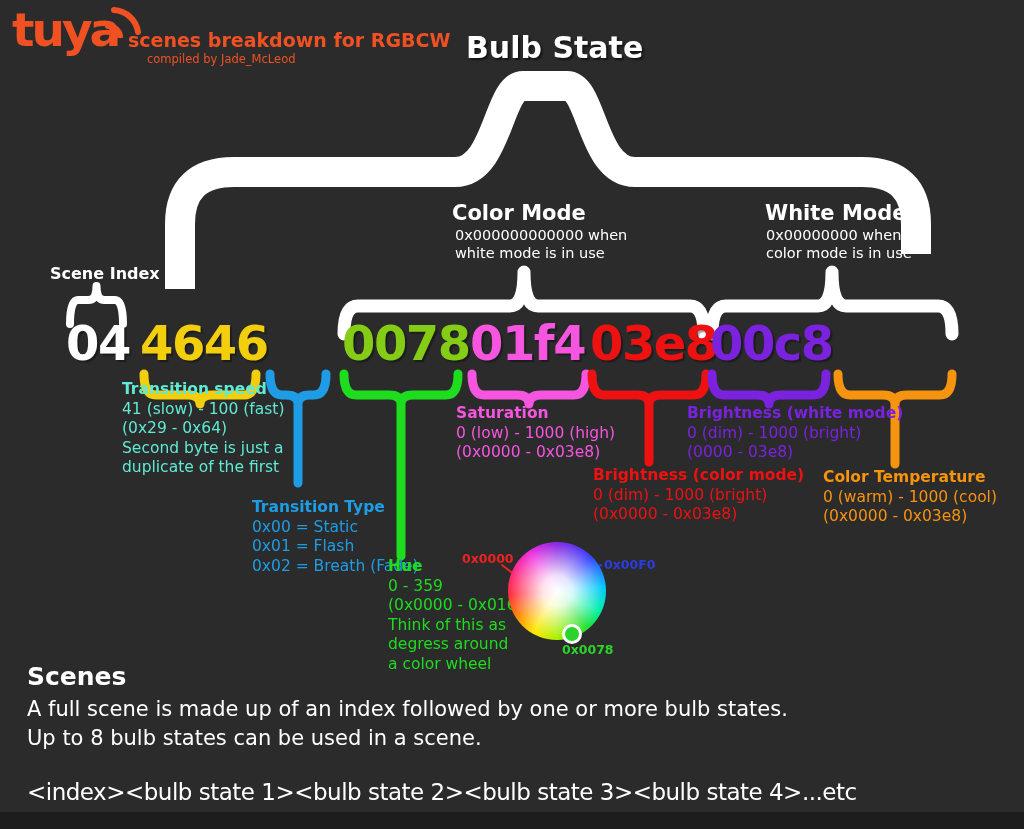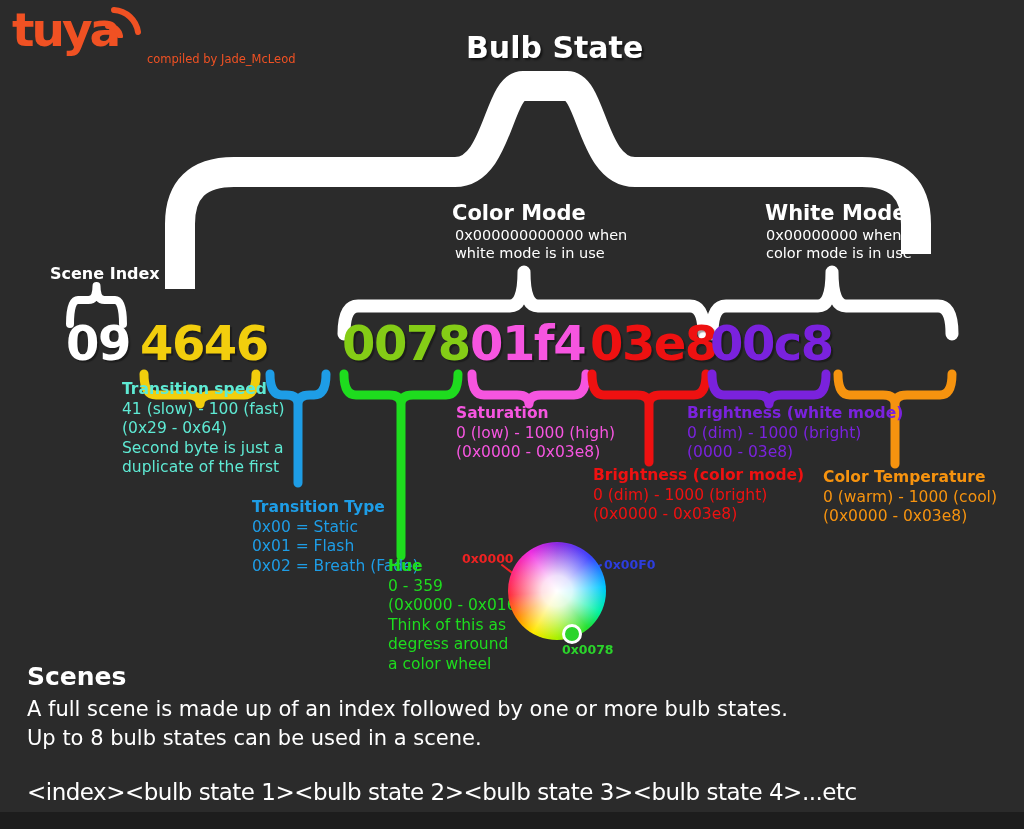--- a/index.html
+++ b/index.html
@@ -71,38 +71,39 @@
       <path d="M 601 565 L 590 571" stroke="#2d3ddd" stroke-width="2" fill="none" stroke-linecap="round" stroke-linejoin="round"></path>
     </svg>
 
   <div class="layer">
 
     <span class="brand" style="color: rgb(240, 81, 35);">tuya</span>
     <svg class="abs" style="left:100px;top:2px" width="46" height="36" viewBox="0 0 46 36">
       <path d="M 8 24 A 12 12 0 0 1 20 34" fill="none" stroke="#f05123" stroke-width="6" stroke-linecap="round"></path>
       <path d="M 14 8 A 26 26 0 0 1 38 30" fill="none" stroke="#f05123" stroke-width="6" stroke-linecap="round"></path>
     </svg>
+    <div class="logo-title" style="color: rgb(240, 81, 35);">scenes breakdown for RGBCW</div>
     <div class="logo-credit" style="color: rgb(240, 81, 35);">compiled by Jade_McLeod</div>
 
     <div class="main-title">Bulb State</div>
 
     <div class="mode-title" style="left:452px;top:201px">Color Mode</div>
     <div class="mode-sub" style="left:455px;top:227px">
       <div>0x000000000000 when</div>
       <div>white mode is in use</div>
     </div>
     <div class="mode-title" style="left:765px;top:201px">White Mode</div>
     <div class="mode-sub" style="left:766px;top:227px">
       <div>0x00000000 when</div>
       <div>color mode is in use</div>
     </div>
 
     <div class="scene-index-label">Scene Index</div>
 
-    <span class="hex" style="left:66px;color:#fff">09</span>
+    <span class="hex" style="left:66px;color:#fff">04</span>
     <span class="hex" style="left: 140px; color: rgb(242, 206, 13);">4646</span>
     <span class="hex" style="left: 342px; color: #84cc16;">0078</span>
     <span class="hex" style="left: 470px; color: rgb(246, 85, 224);">01f4</span>
     <span class="hex" style="left: 590px; color: rgb(238, 17, 17);">03e8</span>
     <span class="hex" style="left: 710px; color: rgb(122, 34, 221);">00c8</span>
 
     <div class="ann" style="left: 122px; top: 380px; color: #5eead4;">
       <div class="ann-name">Transition speed</div>
       <div>41 (slow) - 100 (fast)</div>
       <div>(0x29 - 0x64)</div>

